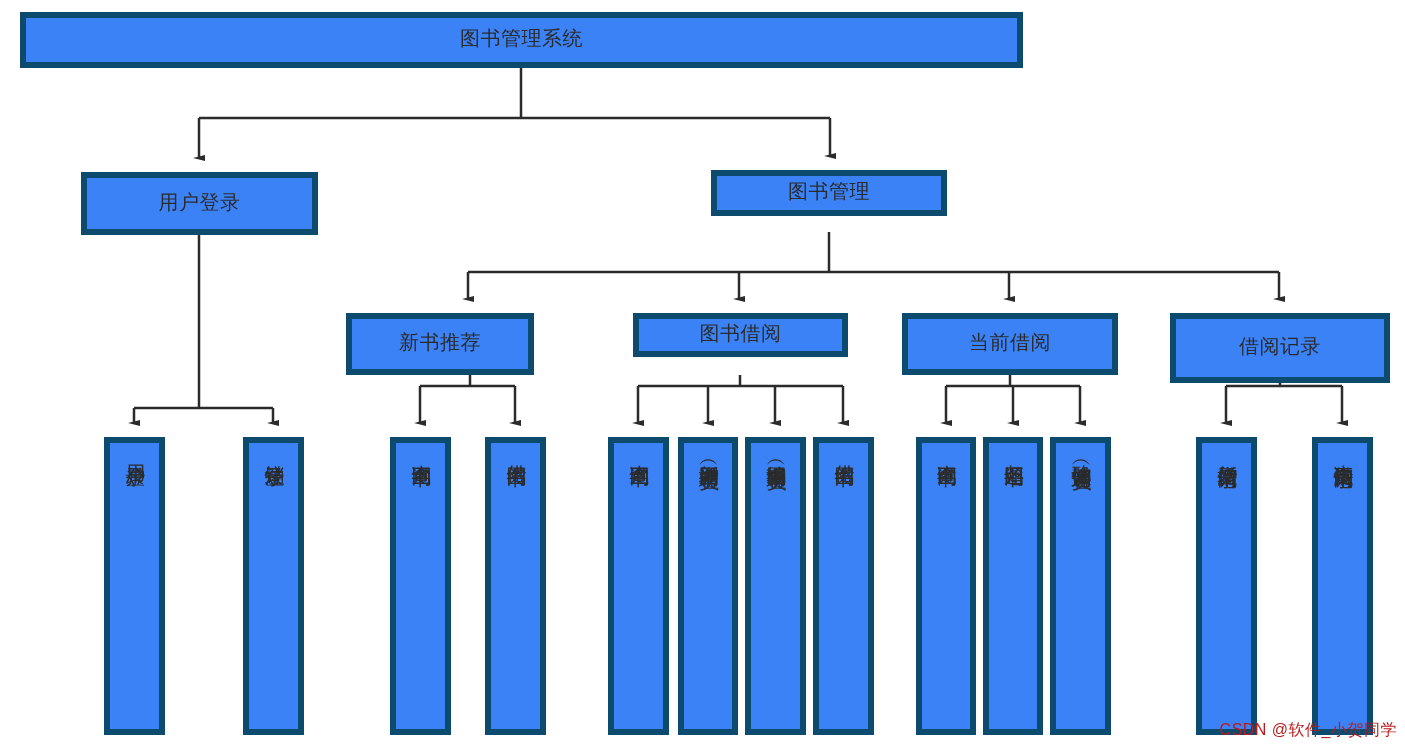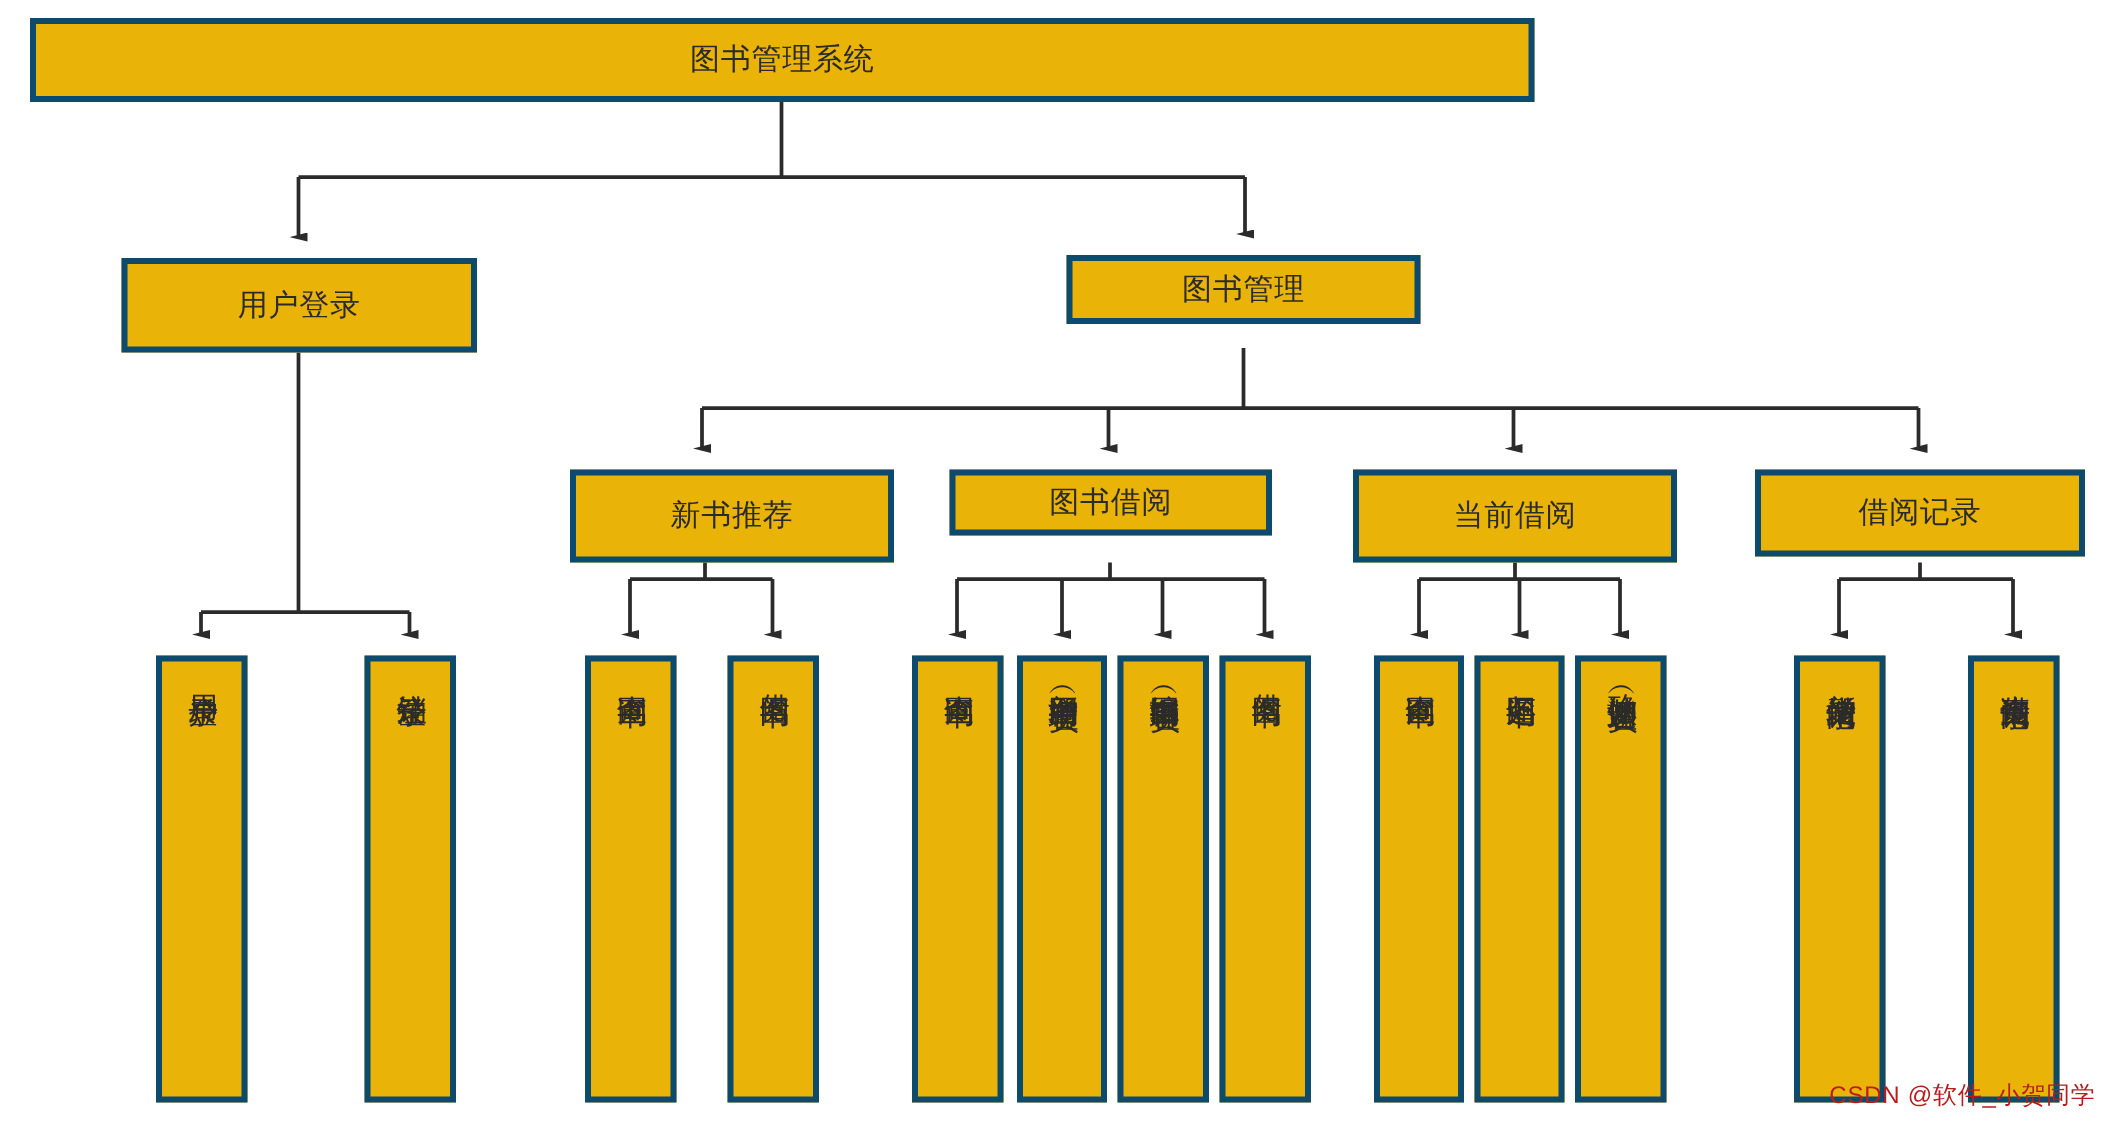--- a/index.html
+++ b/index.html
@@ -25,25 +25,26 @@
     position: absolute;
     top: 0;
     left: 0;
     width: 1405px;
     height: 747px;
     display: block;
   }
   .node-box {
     position: absolute;
     box-sizing: border-box;
-    background: #eab308;
-    border: 4px solid #0c4a6e;
+    background: #3b82f6;
+    border: 6px solid #0c4a6e;
     display: flex;
     align-items: center;
     justify-content: center;
+    font-family: Liberation Mono, monospace;
   }
   .node-label-h {
     font-size: 20px;
     color: #2b2b2b;
     line-height: 1.2;
     white-space: nowrap;
     letter-spacing: 0.5px;
   }
   .node-box.leaf {
     align-items: flex-start;
@@ -122,30 +123,30 @@
   <div id="boxes-layer">
       <div class="node-box" style="left: 20px; top: 12px; width: 1003px; height: 56px;">
         <span class="node-label-h">图书管理系统</span>
       </div>
       <div class="node-box" style="left: 81px; top: 172px; width: 237px; height: 63px;">
         <span class="node-label-h">用户登录</span>
       </div>
       <div class="node-box" style="left: 711px; top: 170px; width: 236px; height: 46px;">
         <span class="node-label-h">图书管理</span>
       </div>
-      <div class="node-box" style="left: 380px; top: 313px; width: 216px; height: 62px;">
+      <div class="node-box" style="left: 346px; top: 313px; width: 188px; height: 62px;">
         <span class="node-label-h">新书推荐</span>
       </div>
       <div class="node-box" style="left: 633px; top: 313px; width: 215px; height: 44px;">
         <span class="node-label-h">图书借阅</span>
       </div>
       <div class="node-box" style="left: 902px; top: 313px; width: 216px; height: 62px; justify-content: center;">
         <span class="node-label-h">当前借阅</span>
       </div>
-      <div class="node-box" style="left: 1170px; top: 313px; width: 220px; height: 58px;">
+      <div class="node-box" style="left: 1170px; top: 313px; width: 220px; height: 70px;">
         <span class="node-label-h">借阅记录</span>
       </div>
       <div class="node-box leaf" style="left: 104px; top: 437px; width: 61px; height: 298px;">
         <span class="node-label-v">用户登录</span>
       </div>
       <div class="node-box leaf" style="left: 243px; top: 437px; width: 61px; height: 298px;">
         <span class="node-label-v">注销登录</span>
       </div>
       <div class="node-box leaf" style="left: 390px; top: 437px; width: 61px; height: 298px;">
         <span class="node-label-v">查询图书</span>

